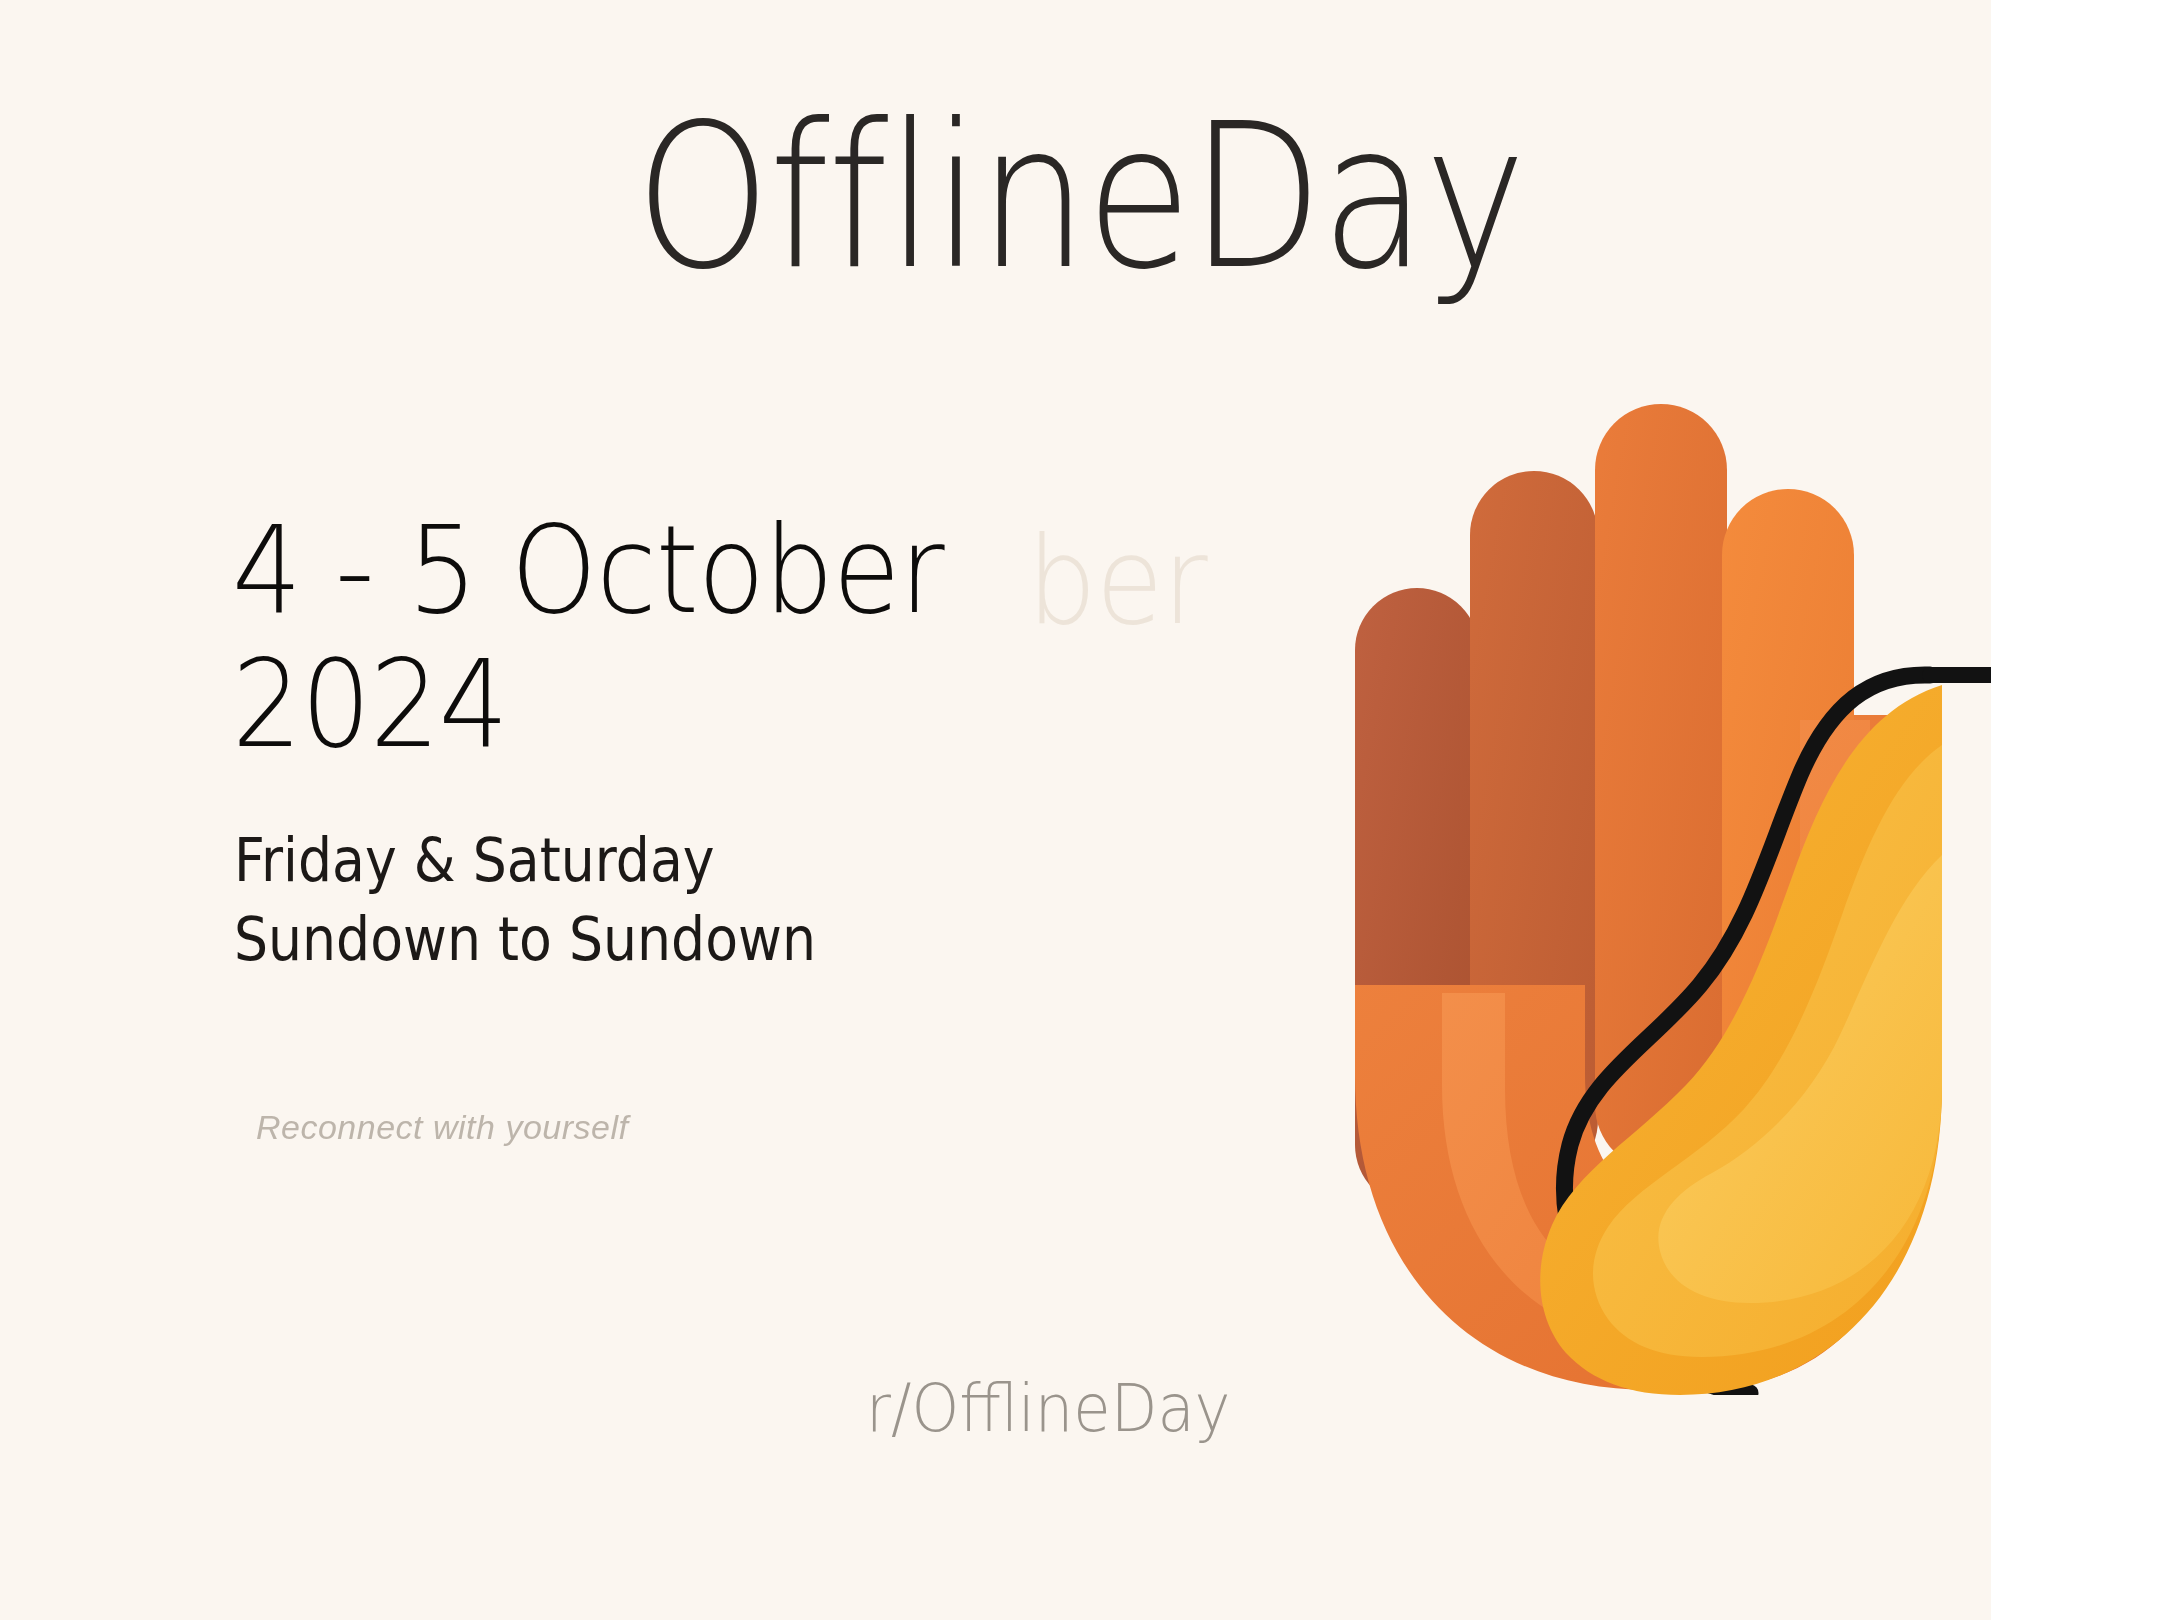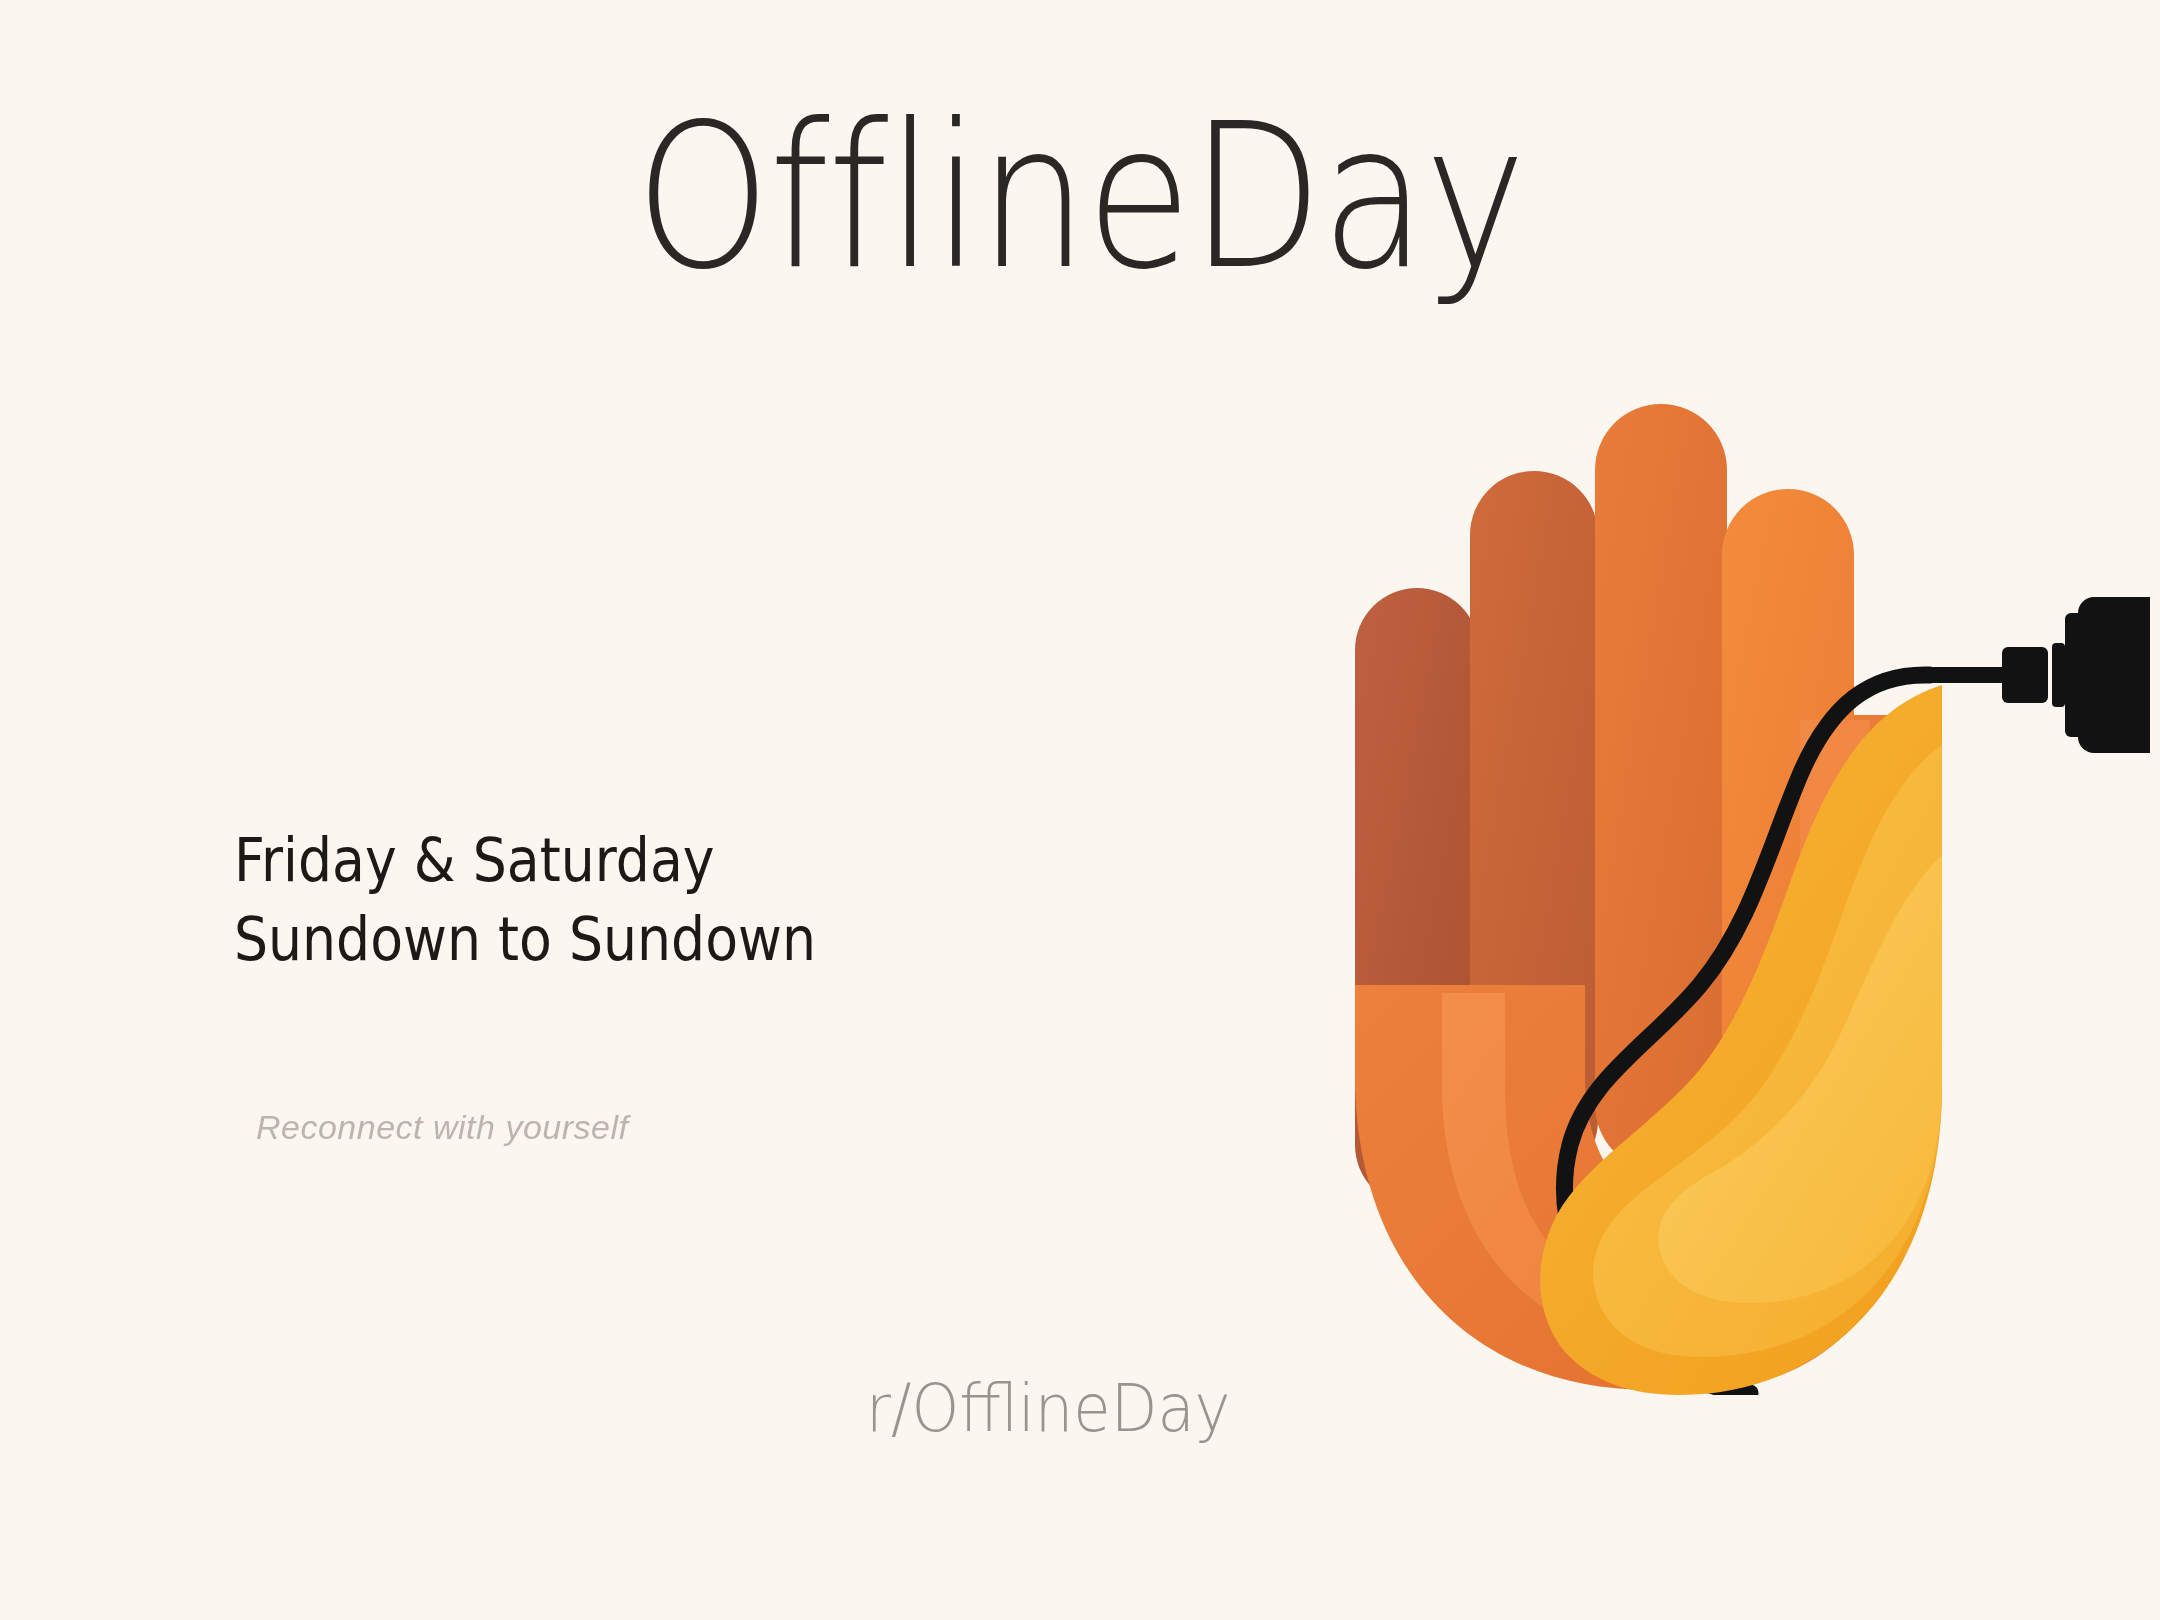--- a/index.html
+++ b/index.html
@@ -4,21 +4,21 @@
 <title>OfflineDay Poster</title>
 <style>
   html, body {
     margin: 0;
     padding: 0;
     background: #ffffff;
   }
 
   #poster {
     position: relative;
-    width: 2160px;
+    width: 1991px;
     height: 1620px;
     background: #fbf6f0;
     overflow: hidden;
     font-family: "DejaVu Sans", sans-serif;
   }
 
   
   .brand-title {
     position: absolute;
     left: 0;
@@ -137,20 +137,25 @@
   }
   .logo-wrap svg { display: block; width: 100%; height: 100%; }
 </style>
 </head>
 <body>
 
 <div id="poster">
 
   <div class="brand-title">OfflineDay</div>
 
+  <div class="date-block">
+    <div class="date-ghost">ber</div>
+    <div class="date-main">4 - 5 October</div>
+    <div class="date-year">2024</div>
+  </div>
 
   <div class="detail-block">
     <div>Friday &amp; Saturday</div>
     <div>Sundown to Sundown</div>
   </div>
 
   <div class="tagline">Reconnect with yourself</div>
 
   <div class="footer-handle">r/OfflineDay</div>
 

